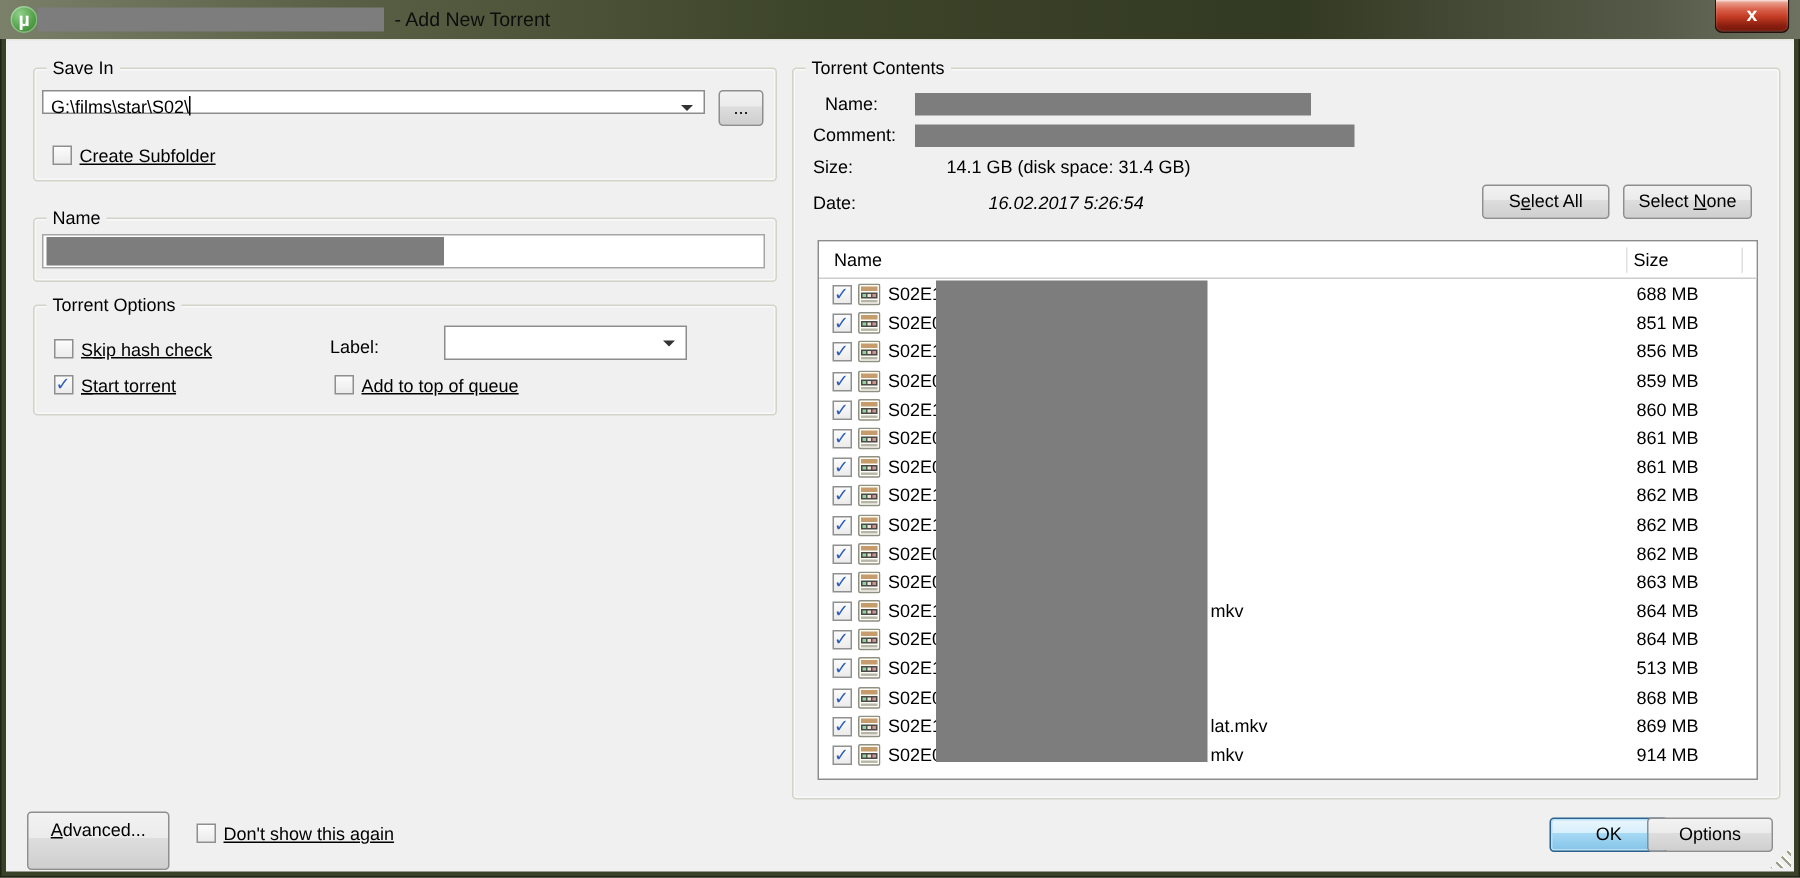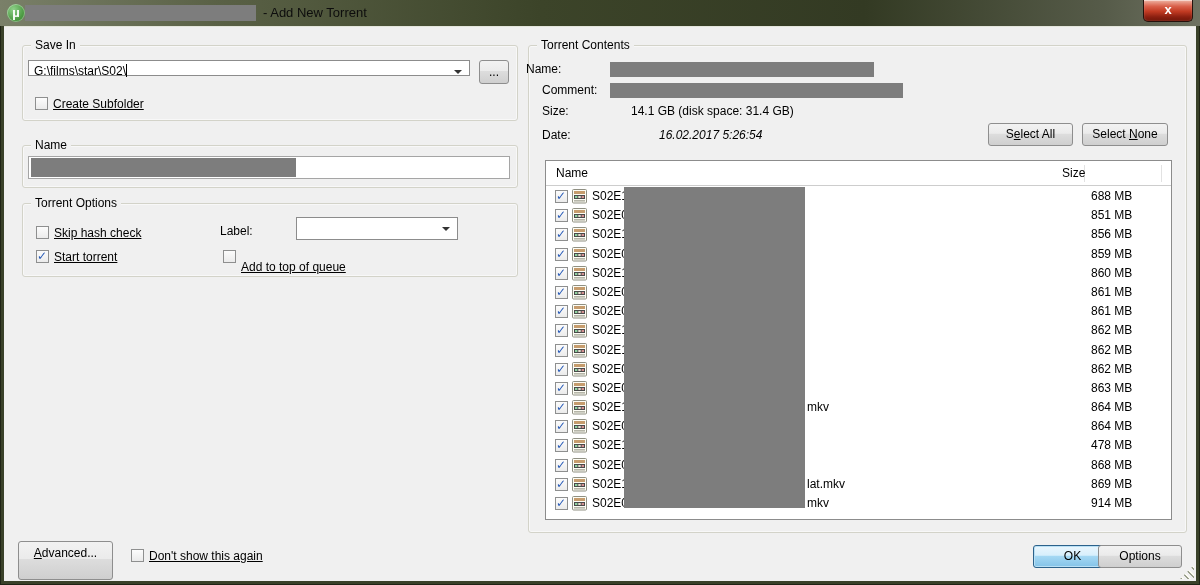--- a/index.html
+++ b/index.html
@@ -145,42 +145,42 @@
 <span class="cb-label" style="left:54px;top:226px;"><span>S</span><span class="ak">k</span><span>ip hash check</span></span>
 <span class="info-label" style="left:220px;top:224px;">Label:</span>
 <div class="combo" style="left:296px;top:217px;width:162px;height:23px;">
   <span class="arrow"></span>
 </div>
 <div class="checkbox" style="left:36px;top:250px;">
     <span class="check">✓</span>
   </div>
 <span class="cb-label" style="left:54px;top:250px;"><span></span><span class="ak">S</span><span>tart torrent</span></span>
 <div class="checkbox" style="left:223px;top:250px;"></div>
-<span class="cb-label" style="left:241px;top:260px;">Add to top of queue</span>
+<span class="cb-label" style="left:241px;top:250px;">Add to top of queue</span>
 
 <div class="group" style="left:528px;top:45px;width:657px;height:486px;">
   <span class="group-label">Torrent Contents</span>
 </div>
-<span class="info-label" style="left:526px;top:62px;text-align:center;">Name:</span>
+<span class="info-label" style="left:550px;top:62px;text-align:center;">Name:</span>
 <div class="redact" style="left:610px;top:62px;width:264px;height:15px;"></div>
 <span class="info-label" style="left:542px;top:83px;">Comment:</span>
 <div class="redact" style="left:610px;top:83px;width:293px;height:15px;"></div>
 <span class="info-label" style="left:542px;top:104px;">Size:</span>
 <span class="info-value" style="left:610px;top:104px;">14.1 GB (disk space: 31.4 GB)</span>
 <span class="info-label" style="left:542px;top:128px;">Date:</span>
 <span class="info-value" style="left:638px;top:128px;font-style:italic;">16.02.2017 5:26:54</span>
 
 <div class="btn" style="left:988px;top:123px;width:85px;height:23px;line-height:21px;"><span>S</span><span class="ak">e</span><span>lect All</span></div>
 <div class="btn" style="left:1082px;top:123px;width:86px;height:23px;line-height:21px;"><span>Select </span><span class="ak">N</span><span>one</span></div>
 
 <div class="listbox">
   <div class="list-header">
     <span class="col-head" style="left:10px;">Name</span>
     <div class="col-div" style="left:538px;"></div>
-    <span class="col-head" style="left:516px;">Size</span>
+    <span class="col-head" style="left:543px;">Size</span>
     <div class="col-div" style="left:615px;"></div>
   </div>
   <div class="rows">
 
       <div class="file-row">
         <div class="checkbox row-check">
           <span class="check">✓</span>
         </div>
         <svg class="file-icon" width="15" height="15" viewBox="0 0 15 15">
           <rect x="0.5" y="0.5" width="14" height="13.5" rx="1" fill="#fdfdf5" stroke="#8f8f82"></rect>
@@ -420,21 +420,21 @@
           <rect x="0.5" y="0.5" width="14" height="13.5" rx="1" fill="#fdfdf5" stroke="#8f8f82"></rect>
           <rect x="2" y="2" width="11" height="3" fill="#c69c6d"></rect>
           <rect x="2" y="6" width="11" height="4" fill="#4a4a4a"></rect>
           <rect x="3" y="7" width="2.4" height="2" fill="#8fd4a0"></rect>
           <rect x="6.3" y="7" width="2.4" height="2" fill="#e8e2d0"></rect>
           <rect x="9.6" y="7" width="2.4" height="2" fill="#d49090"></rect>
           <rect x="2" y="11" width="11" height="1.6" fill="#b5b5a8"></rect>
         </svg>
         <span class="fname">S02E16</span>
         <span class="fsuffix"></span>
-        <span class="fsize">478 MB</span>
+        <span class="fsize">513 MB</span>
       </div>
 
       <div class="file-row">
         <div class="checkbox row-check">
           <span class="check">✓</span>
         </div>
         <svg class="file-icon" width="15" height="15" viewBox="0 0 15 15">
           <rect x="0.5" y="0.5" width="14" height="13.5" rx="1" fill="#fdfdf5" stroke="#8f8f82"></rect>
           <rect x="2" y="2" width="11" height="3" fill="#c69c6d"></rect>
           <rect x="2" y="6" width="11" height="4" fill="#4a4a4a"></rect>

